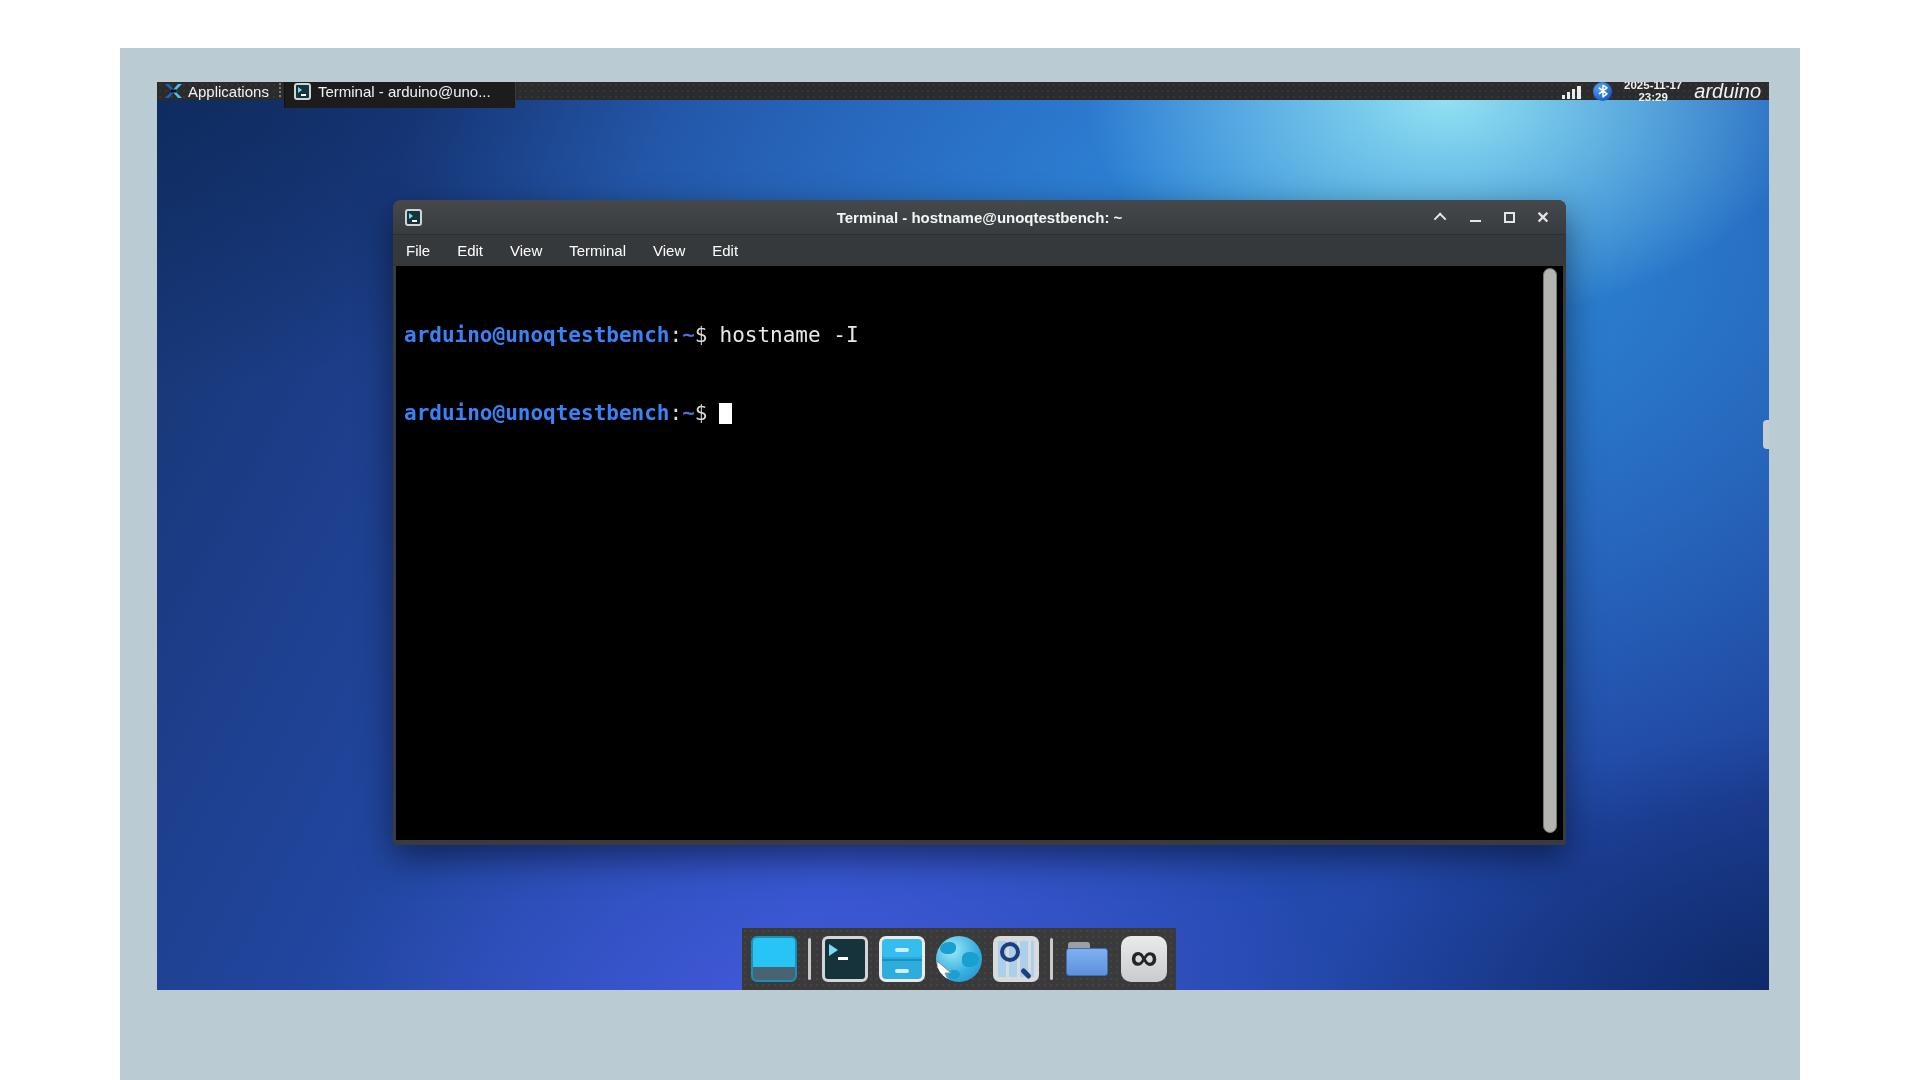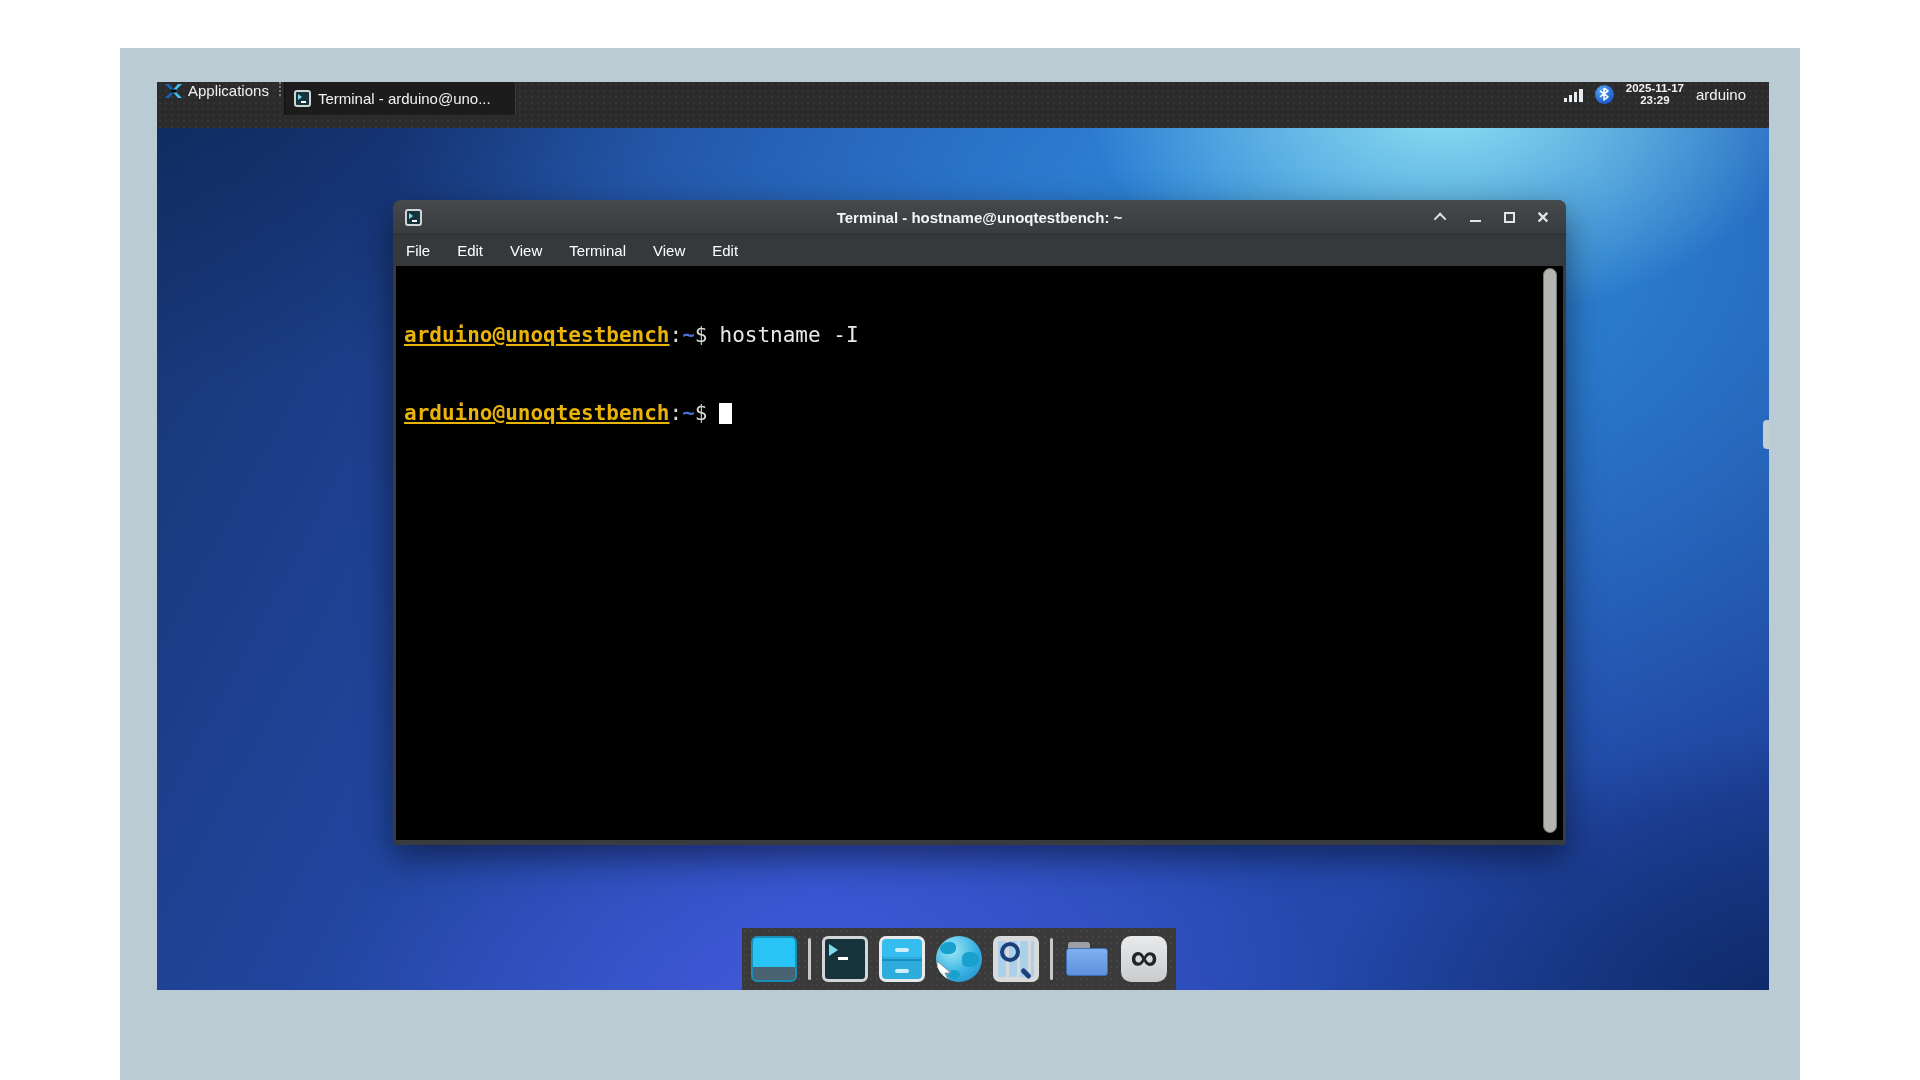--- a/index.html
+++ b/index.html
@@ -11,32 +11,32 @@
     background:
       radial-gradient(ellipse 620px 380px at 80% 2%, rgba(150,230,244,0.95), rgba(150,230,244,0) 58%),
       radial-gradient(ellipse 1500px 950px at 74% 18%, rgba(46,152,222,0.88), rgba(46,152,222,0) 64%),
       radial-gradient(ellipse 820px 420px at 42% 102%, rgba(82,92,230,0.65), rgba(82,92,230,0) 62%),
       radial-gradient(ellipse 900px 560px at -2% -4%, rgba(13,41,92,0.92), rgba(13,41,92,0) 62%),
       radial-gradient(ellipse 820px 480px at 102% 102%, rgba(12,38,96,0.9), rgba(12,38,96,0) 58%),
       linear-gradient(118deg, #16346e 0%, #2a53c4 52%, #1d3f96 100%);
   }
 
   
-  .panel { position:absolute; left:0; top:0; right:0; height:46px; background:#2b2b2b;
+  .panel { position:absolute; left:0; top:0; right:0; height:18px; background:#2b2b2b;
     background-image: radial-gradient(rgba(255,255,255,0.05) 1px, transparent 1px); background-size:6px 6px;
-    display:flex; align-items:flex-start; color:#f2f2f2; font-size:15px; }
+    display:flex; align-items:center; color:#f2f2f2; font-size:15px; }
   .app-btn { display:flex; align-items:center; gap:5px; padding:0 7px; }
   .panel-sep { width:8px; display:flex; align-items:center; justify-content:center; }
   .panel-sep i { display:block; width:2px; height:16px; background:repeating-linear-gradient(#777 0 2px, transparent 2px 4px); }
   .win-btn { display:flex; align-items:center; gap:7px; padding:8px 9px; width:232px; background:#1c1c1c;
     border-left:1px solid #111; border-right:1px solid #3a3a3a; }
   .win-btn span { white-space:nowrap; overflow:hidden; }
-  .tray { margin-left:auto; display:flex; align-items:center; gap:12px; padding-right:23px; }
+  .tray { margin-left:auto; display:flex; align-items:center; gap:12px; padding-right:8px; }
   .clock { text-align:center; font-size:11.5px; line-height:12px; font-weight:bold; }
-  .user { font-size:15px; }
+  .user { font-size:20px;font-style:italic; }
 
   .mini-term { width:17px; height:17px; background:#16343c; border:2px solid #cfd4d6; border-radius:3px;
     position:relative; flex:none; }
   .mini-term:before { content:""; position:absolute; left:2px; top:2px; border-left:4px solid #7adcf0;
     border-top:3px solid transparent; border-bottom:3px solid transparent; }
   .mini-term:after { content:""; position:absolute; left:5px; bottom:2px; width:5px; height:2px; background:#fff; }
 
   .sigbars { display:flex; align-items:flex-end; gap:2px; height:15px; }
   .sigbars i { display:block; width:3px; background:#e8ecee; }
   .bt { width:19px; height:19px; border-radius:50%; background:radial-gradient(circle at 35% 30%, #55a8f0, #1d5fd0 70%);
@@ -53,21 +53,21 @@
   .ctrl-shade i { display:block; width:9px; height:9px; border-left:2px solid #e3e5e7; border-top:2px solid #e3e5e7;
     transform:rotate(45deg) translateY(2px); }
   .ctrl-min i { display:block; width:11px; height:2px; background:#e3e5e7; margin-top:8px; }
   .ctrl-max i { display:block; width:11px; height:11px; border:2px solid #e3e5e7; }
   .ctrl-close { font-size:16px; font-weight:bold; }
   .menubar { height:32px; display:flex; align-items:center; gap:27px; padding-left:13px;
     background:#35393b; border-top:1px solid #2c2f31; color:#ffffff; font-size:15px; }
   .termwrap { position:absolute; left:3px; right:3px; top:66px; bottom:5px; background:#000; display:flex; }
   .termtext { flex:1; padding:4px 0 0 8px; font-family:"DejaVu Sans Mono", monospace; font-size:21px;
     line-height:26px; color:#d9dcd2; white-space:pre; }
-  .g { color:#eab308; font-weight:bold;text-decoration:underline; }
+  .g { color:#3b82f6; font-weight:bold; }
   .b { color:#4b6fd8; font-weight:bold; }
   .cmd { margin-left:12px; color:#e9e9e9;text-align:center; }
   .cursor { display:inline-block; width:13px; height:21px; background:#ffffff; vertical-align:-4px; margin-left:12px; }
   .gutter { width:25px; position:relative; background:#000; }
   .thumb { position:absolute; left:5px; top:2px; bottom:7px; width:14px; background:#b3b5b1;
     border:1px solid #767874; border-radius:8px; }
 
   
   .dock { position:absolute; left:585px; bottom:0; height:62px; background:#3a3a3a;
     background-image:radial-gradient(rgba(255,255,255,0.05) 1px, transparent 1px); background-size:6px 6px;

